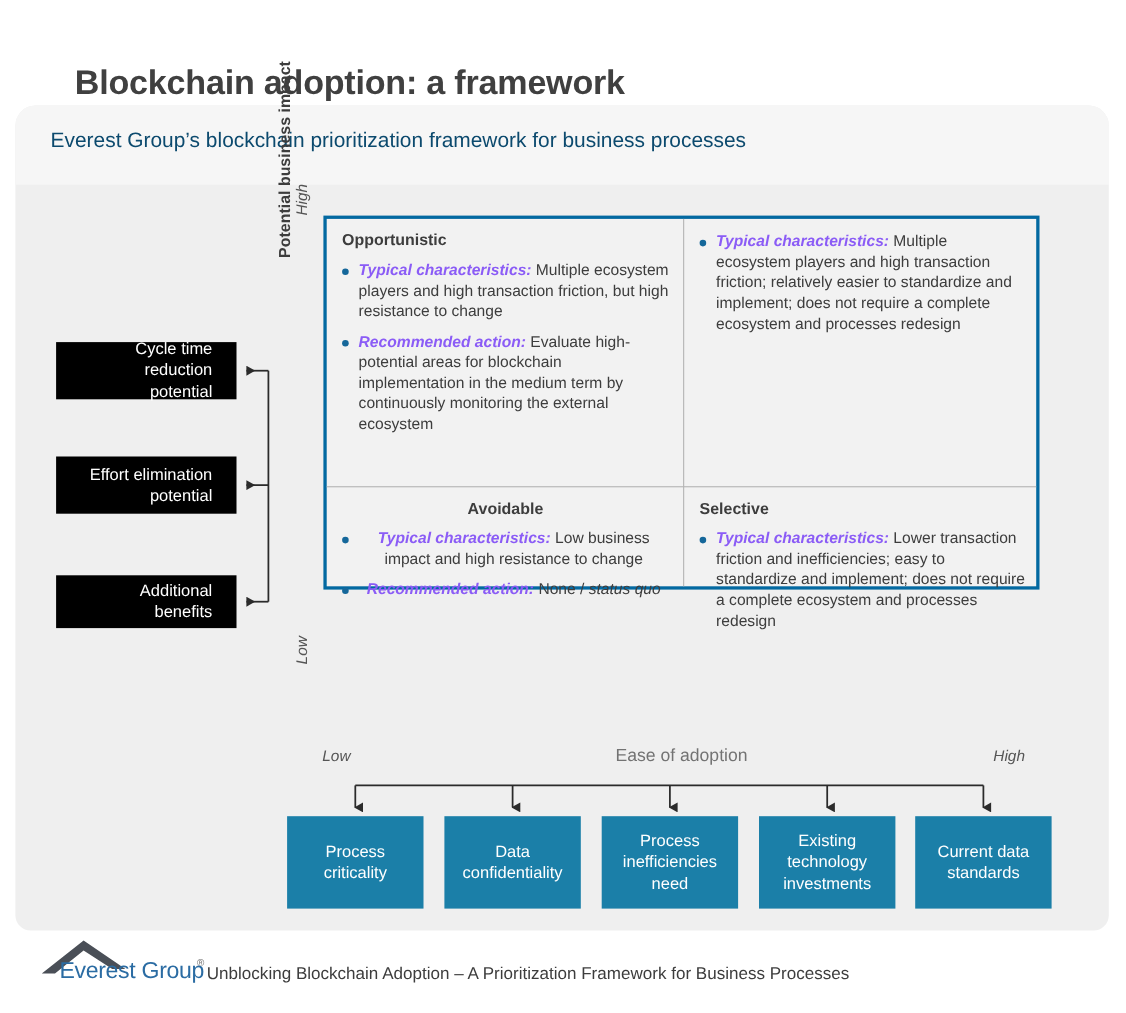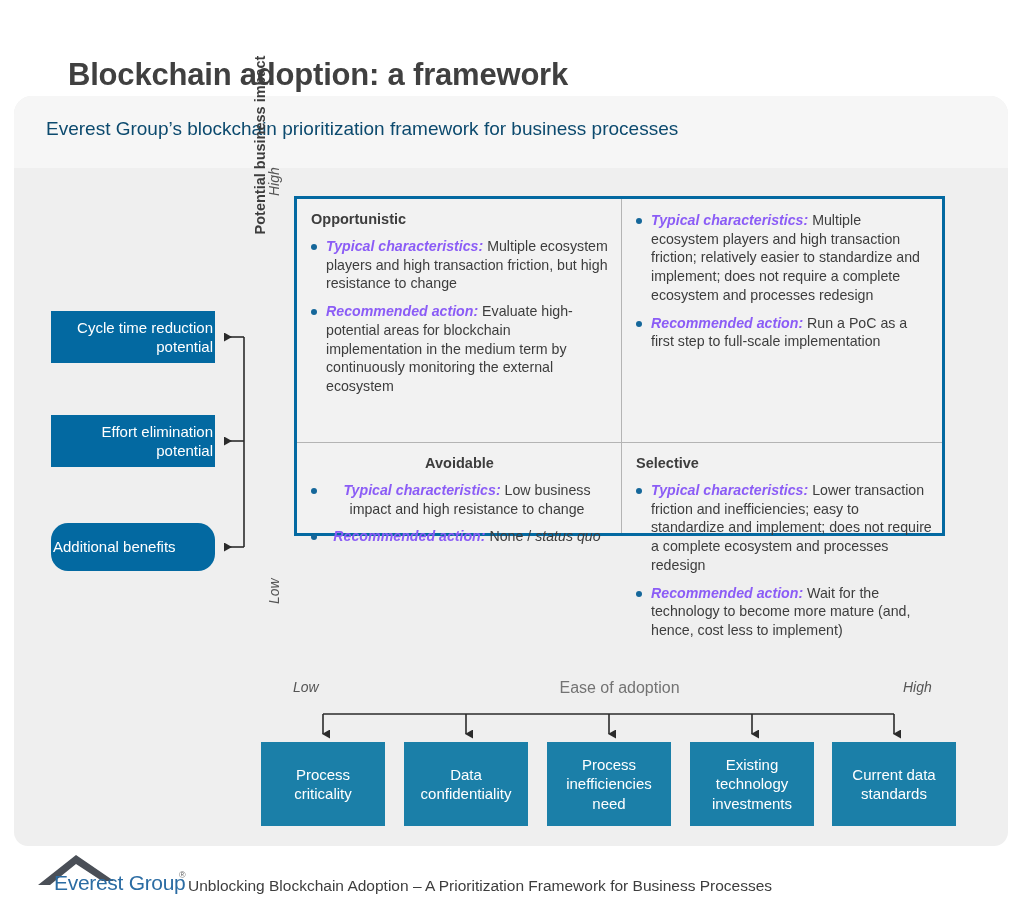--- a/index.html
+++ b/index.html
@@ -166,33 +166,34 @@
     font-size: 16px;
     font-weight: normal;
     color: #737373;
   }
 
   
   .lbox {
     position: absolute;
     left: 51px;
     width: 164px;
-    background: #0369a1;
+    background: #000000;
     color: #ffffff;
     font-size: 15px;
     line-height: 1.3;
     text-align: right;
     box-sizing: border-box;
-    padding: 0 2px;
+    padding: 0 22px;
     display: flex;
     align-items: center;
+    justify-content: flex-end;
   }
   .lbox.b1 { top: 311px; height: 52px; }
   .lbox.b2 { top: 415px; height: 52px; }
-  .lbox.b3 { top: 523px; height: 48px; border-radius: 17px; }
+  .lbox.b3 { top: 523px; height: 48px; }
 
   
   .dbox {
     position: absolute;
     top: 742px;
     width: 124px; height: 84px;
     background: #1b7fa8;
     color: #ffffff;
     font-size: 15px;
     line-height: 1.28;
@@ -266,37 +267,35 @@
       <div class="quad-title">Opportunistic</div>
       <ul class="bullets">
         <li><span class="lbl">Typical characteristics:</span><span> Multiple ecosystem players and high transaction friction, but high resistance to change</span></li>
         <li><span class="lbl">Recommended action:</span><span> Evaluate high-potential areas for blockchain implementation in the medium term by continuously monitoring the external ecosystem</span></li>
       </ul>
     </div>
 
     <div class="quad tr">
       <ul class="bullets">
         <li><span class="lbl">Typical characteristics:</span><span> Multiple ecosystem players and high transaction friction; relatively easier to standardize and implement; does not require a complete ecosystem and processes redesign</span></li>
-        <li><span class="lbl">Recommended action:</span><span> Run a PoC as a first step to full-scale implementation</span></li>
       </ul>
     </div>
 
     <div class="quad bl">
       <div class="quad-title">Avoidable</div>
       <ul class="bullets">
         <li><span class="lbl">Typical characteristics:</span><span> Low business impact and high resistance to change</span></li>
         <li><span class="lbl">Recommended action:</span><span> None / </span><span class="ital">status quo</span></li>
       </ul>
     </div>
 
     <div class="quad br">
       <div class="quad-title">Selective</div>
       <ul class="bullets">
         <li><span class="lbl">Typical characteristics:</span><span> Lower transaction friction and inefficiencies; easy to standardize and implement; does not require a complete ecosystem and processes redesign</span></li>
-        <li><span class="lbl">Recommended action:</span><span> Wait for the technology to become more mature (and, hence, cost less to implement)</span></li>
       </ul>
     </div>
   </div>
 
   <div class="x-low">Low</div>
   <div class="x-axis-title">Ease of adoption</div>
   <div class="x-high">High</div>
 
   <div class="lbox b1">
       <span>Cycle time reduction potential</span>

